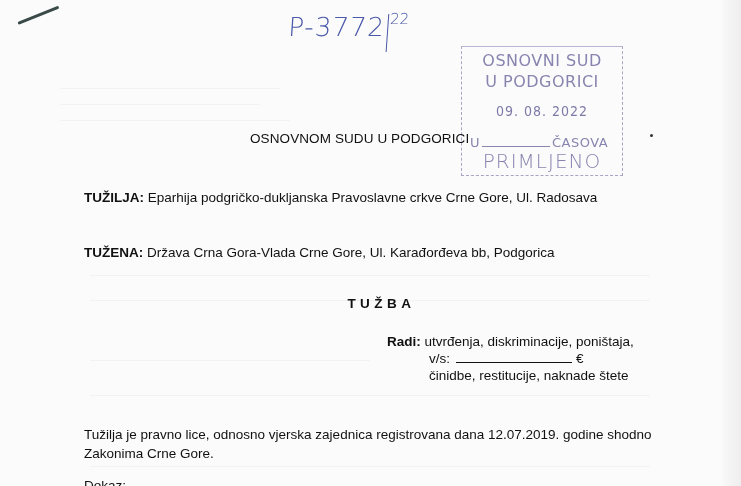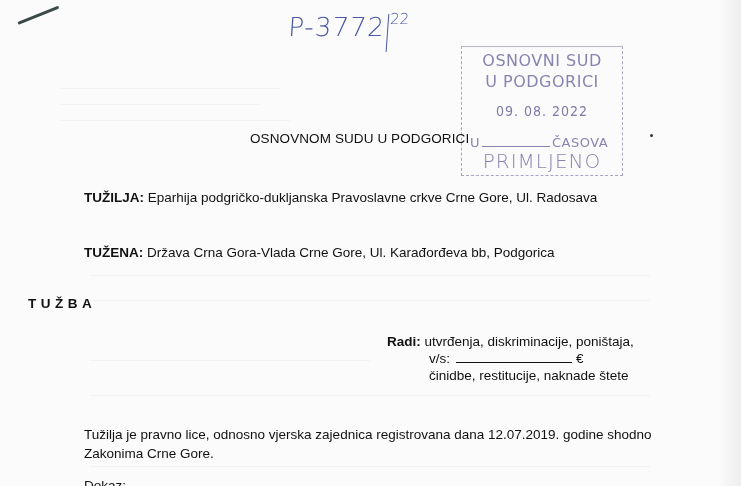--- a/index.html
+++ b/index.html
@@ -102,22 +102,22 @@
     .party {
       position: absolute;
       left: 84px;
       font-size: 13.5px;
     }
     .party .label { font-weight: bold; }
     .party.plaintiff { top: 190px; }
     .party.defendant { top: 245px; }
     .title {
       position: absolute;
-      left: 14px; right: 0; top: 296px;
-      text-align: left;
+      left: 8px; right: 0; top: 296px;
+      text-align: center;
       font-weight: bold;
       font-size: 13.5px;
       letter-spacing: 4.5px;
       padding-left: 14px;
     }
     .subject {
       position: absolute;
       left: 387px; top: 333px;
       font-size: 13.5px;
       line-height: 17px;

